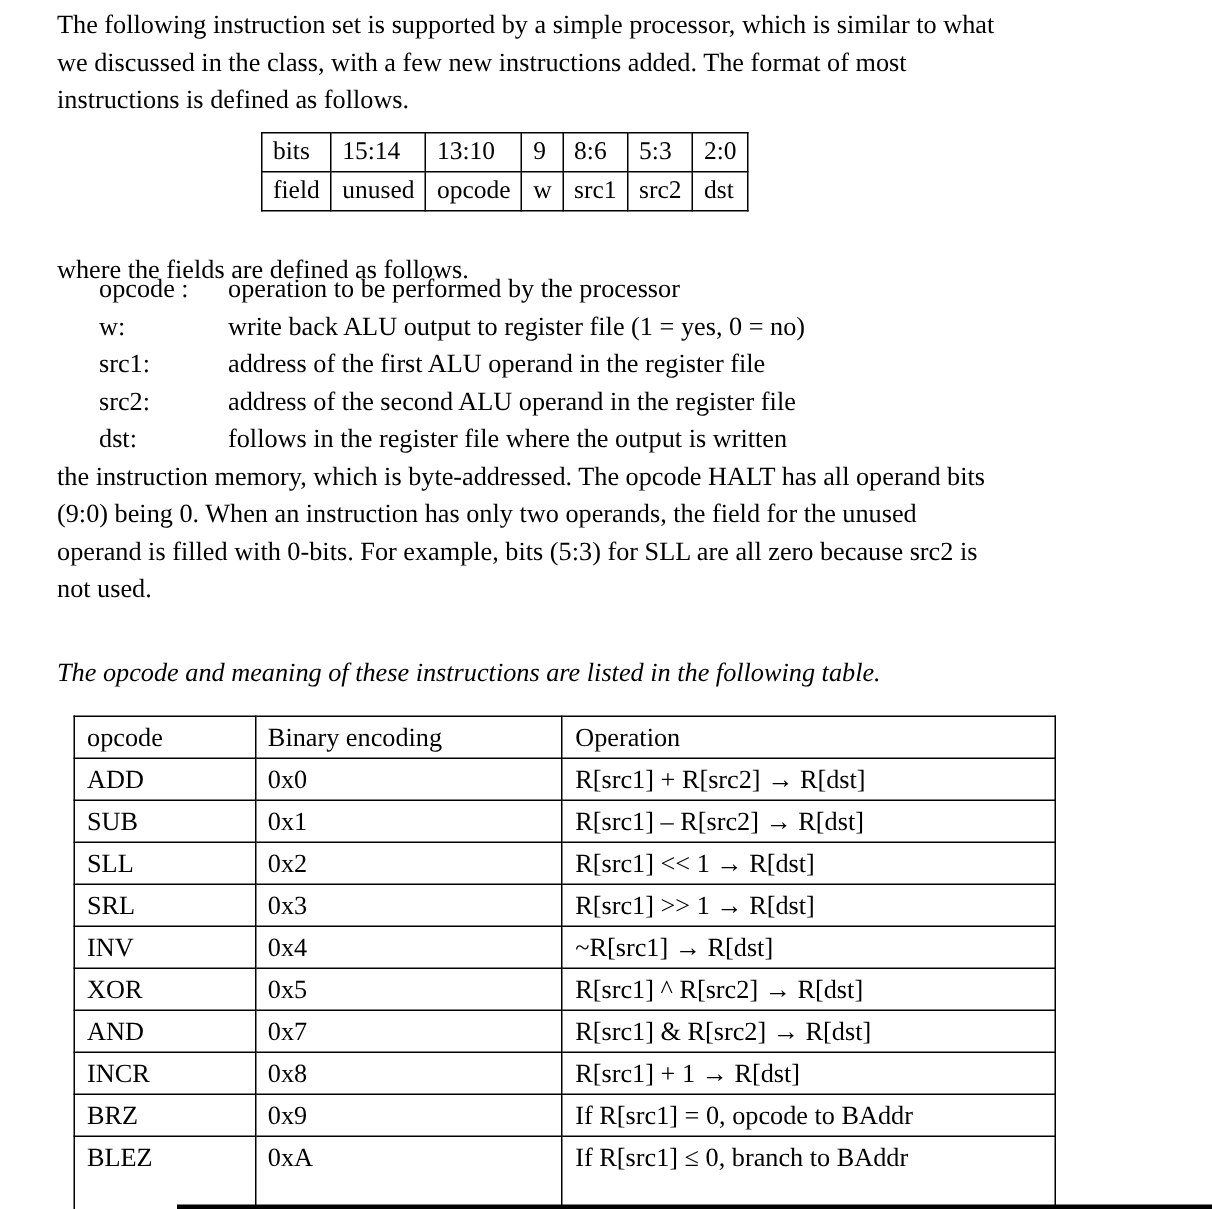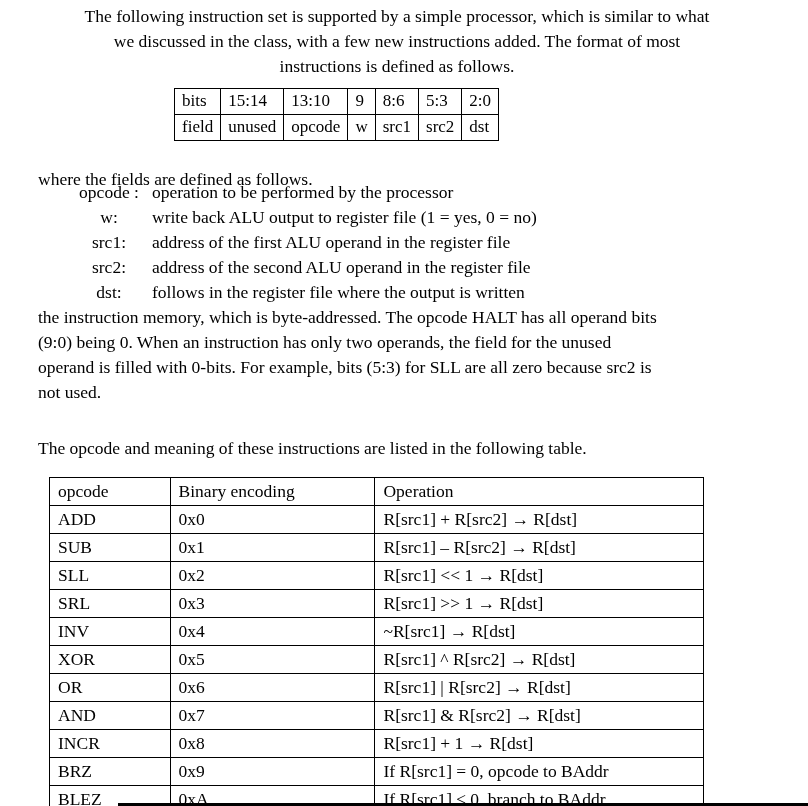--- a/index.html
+++ b/index.html
@@ -28,21 +28,20 @@
     line-height: 25px;
     text-align: left;
   }
   p.line { margin: 0; }
 
   
   #intro {
     left: 38px;
     top: 4px;
     width: 718px;
-    text-align: center;
   }
 
   
   #format-table {
     position: absolute;
     left: 174px;
     top: 88px;
     border-collapse: collapse;
     font-size: 17px;
   }
@@ -67,38 +66,38 @@
     top: 180px;
     font-size: 17.5px;
     line-height: 25px;
   }
   #field-defs .row {
     display: flex;
   }
   #field-defs .term {
     width: 86px;
     flex: 0 0 86px;
-    text-align: center;
   }
   #field-defs .def {
     flex: 1 1 auto;
   }
 
   
   #opcode-para {
     left: 38px;
     top: 305px;
     width: 722px;
   }
 
   
   #listed-line {
     left: 38px;
     top: 436px;
     width: 700px;
+    font-style: italic;
   }
 
   
   #opcode-table {
     position: absolute;
     left: 49px;
     top: 477px;
     width: 655px;
     border-collapse: collapse;
     font-size: 17.5px;
@@ -230,25 +229,20 @@
         <td class="c0">INV</td>
         <td class="c1">0x4</td>
         <td class="c2">~R[src1]  → R[dst]</td>
       </tr>
       <tr>
         <td class="c0">XOR</td>
         <td class="c1">0x5</td>
         <td class="c2">R[src1] ^ R[src2]   → R[dst]</td>
       </tr>
       <tr>
-        <td class="c0">OR</td>
-        <td class="c1">0x6</td>
-        <td class="c2">R[src1] | R[src2]   → R[dst]</td>
-      </tr>
-      <tr>
         <td class="c0">AND</td>
         <td class="c1">0x7</td>
         <td class="c2">R[src1] &amp; R[src2]   → R[dst]</td>
       </tr>
       <tr>
         <td class="c0">INCR</td>
         <td class="c1">0x8</td>
         <td class="c2">R[src1] + 1   → R[dst]</td>
       </tr>
       <tr>

